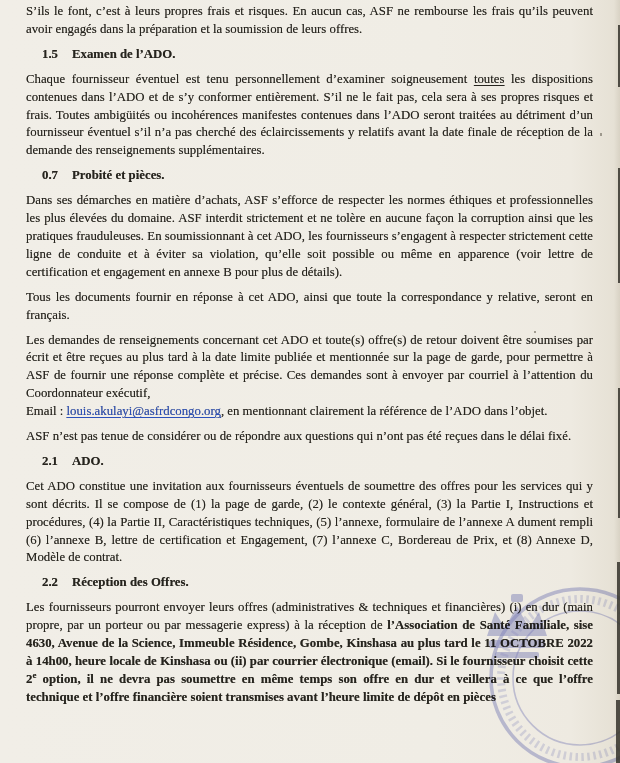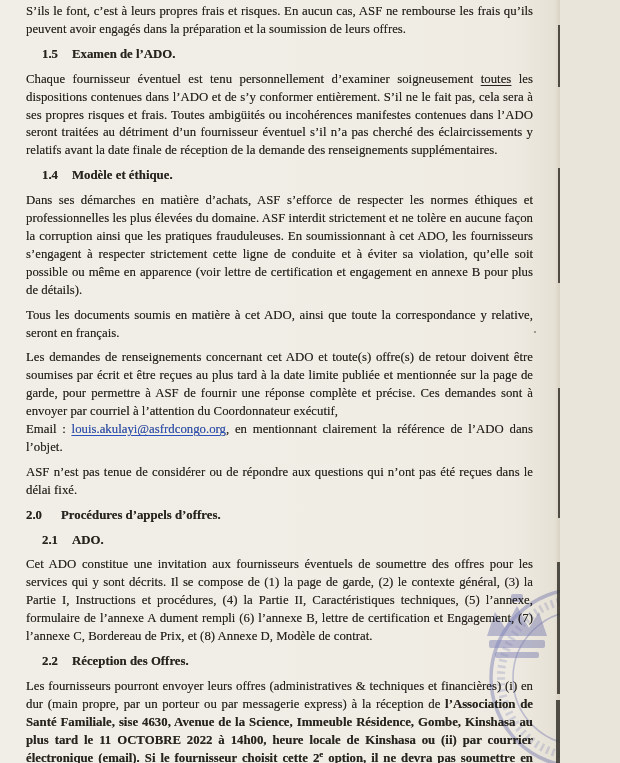--- a/index.html
+++ b/index.html
@@ -3,21 +3,21 @@
 <meta charset="utf-8">
 <style>
   html, body { margin: 0; padding: 0; }
   body {
     width: 620px; height: 763px;
     font-family: "Liberation Serif", "DejaVu Serif", serif;
     background: #e9e5db;
   }
   .page {
     position: relative;
-    width: 560px; height: 763px;
+    width: 620px; height: 763px;
     overflow: hidden;
     box-sizing: border-box;
     padding: 3px 27px 0 26px;
     color: #26241e;
     background: linear-gradient(90deg, #f1eee7 0%, #f0ede5 70%, #eeeae1 92%, #e6e1d5 99%, #d8d2c4 100%);
     font-size: 12.8px;
     line-height: 17.9px;
   }
   .para {
     margin: 0 0 7px 0;
@@ -75,33 +75,30 @@
 <div class="page">
 
   <p class="para">S’ils le font, c’est à leurs propres frais et risques.  En aucun cas, ASF ne rembourse les frais qu’ils peuvent avoir engagés dans la préparation et la soumission de leurs offres.</p>
 
   <div class="h sub">
     <span class="hnum">1.5</span><span class="htitle">Examen de l’ADO.</span>
   </div>
   <p class="para"><span>Chaque fournisseur éventuel est tenu personnellement d’examiner soigneusement </span><span class="bu">toutes</span><span> les dispositions contenues dans l’ADO et de s’y conformer entièrement.  S’il ne le fait pas, cela sera à ses propres risques et frais. Toutes ambigüités ou incohérences manifestes contenues dans l’ADO seront traitées au détriment d’un fournisseur éventuel s’il n’a pas cherché des éclaircissements y relatifs avant la date finale de réception de la demande des renseignements supplémentaires.</span></p>
 
   <div class="h sub">
-    <span class="hnum">1.4</span><span class="htitle">Modèle et éthique.</span>
+    <span class="hnum">0.7</span><span class="htitle">Probité et pièces.</span>
   </div>
   <p class="para">Dans ses démarches en matière d’achats, ASF s’efforce de respecter les normes éthiques et professionnelles les plus élevées du domaine.  ASF interdit strictement et ne tolère en aucune façon la corruption ainsi que les pratiques frauduleuses.  En soumissionnant à cet ADO, les fournisseurs s’engagent à respecter strictement cette ligne de conduite et à éviter sa violation, qu’elle soit possible ou même en apparence (voir lettre de certification et engagement en annexe B pour plus de détails).</p>
 
-  <p class="para">Tous les documents soumis en matière à cet ADO, ainsi que toute la correspondance y relative, seront en français.</p>
+  <p class="para">Tous les documents fournir en réponse à cet ADO, ainsi que toute la correspondance y relative, seront en français.</p>
 
   <p class="para"><span>Les demandes de renseignements concernant cet ADO et toute(s) offre(s) de retour doivent être soumises par écrit et être reçues au plus tard à la date limite publiée et mentionnée sur la page de garde, pour permettre à ASF de fournir une réponse complète et précise. Ces demandes sont à envoyer par courriel à l’attention du Coordonnateur exécutif,</span><span class="email-line"><span>Email : </span><a class="link">louis.akulayi@asfrdcongo.org</a><span>, en mentionnant clairement la référence de l’ADO dans l’objet.</span></span></p>
 
   <p class="para note">ASF n’est pas tenue de considérer ou de répondre aux questions qui n’ont pas été reçues dans le délai fixé.</p>
 
-  <div class="h top">
-    <span class="hnum">2.0</span><span class="htitle">Procédures d’appels d’offres.</span>
-  </div>
 
   <div class="h sub">
     <span class="hnum">2.1</span><span class="htitle">ADO.</span>
   </div>
   <p class="para">Cet ADO constitue une invitation aux fournisseurs éventuels de soumettre des offres pour les services qui y sont décrits. Il se compose de (1) la page de garde, (2) le contexte général, (3) la Partie I, Instructions et procédures, (4) la Partie II, Caractéristiques techniques, (5) l’annexe, formulaire de l’annexe A dument rempli (6) l’annexe B, lettre de certification et Engagement, (7) l’annexe C, Bordereau de Prix, et (8) Annexe D, Modèle de contrat.</p>
 
   <div class="h sub">
     <span class="hnum">2.2</span><span class="htitle">Réception des Offres.</span>
   </div>
   <p class="para"><span>Les fournisseurs pourront envoyer leurs offres (administratives &amp; techniques et financières) (i) en dur (main propre, par un porteur ou par messagerie express) à la réception de </span><span class="b">l’Association de Santé Familiale, sise 4630, Avenue de la Science, Immeuble Résidence, Gombe, Kinshasa au plus tard le 11 OCTOBRE 2022 à 14h00, heure locale de Kinshasa ou (ii) par courrier électronique (email). Si le fournisseur choisit cette 2</span><sup class="e b">e</sup><span class="b"> option, il ne devra pas soumettre en même temps son offre en dur et veillera à ce que l’offre technique et l’offre financière soient transmises avant l’heure limite de dépôt en pièces</span></p>

